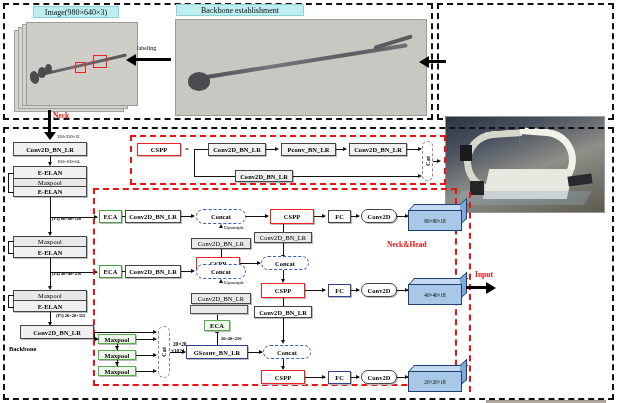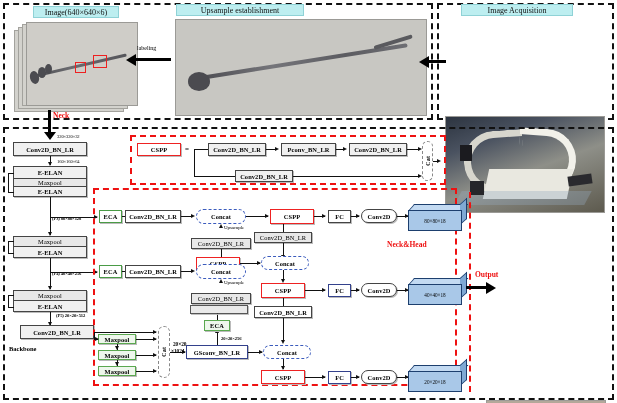--- a/index.html
+++ b/index.html
@@ -84,23 +84,23 @@
   .redbox{position:absolute;border:1px solid #ee2020;}
   .knob{position:absolute;background:#4b4b50;border-radius:50%;}
 </style>
 </head>
 <body>
 
 <div id="root">
 
   <div class="abs dashpanel" style="left:3px;top:3px;width:430px;height:117px;"></div>
 
-  <div class="abs chip" style="left:33px;top:6px;width:86px;">Image(640×640×6)</div>
-
-  <div class="abs chip" style="left:176px;top:4px;width:128px;">Upsample  establishment</div>
+  <div class="abs chip" style="left:33px;top:6px;width:86px;">Image(980×640×3)</div>
+
+  <div class="abs chip" style="left:176px;top:4px;width:128px;">Backbone  establishment</div>
 
   <div class="abs" style="left:14px;top:22px;width:130px;height:95px;">
     <div class="stackpage" style="left:0;top:8px;width:108px;height:80px;"></div>
     <div class="stackpage" style="left:4px;top:5px;width:108px;height:80px;"></div>
     <div class="stackpage" style="left:8px;top:2px;width:108px;height:80px;"></div>
     <div class="photo" style="left:12px;top:0px;width:110px;height:82px;background:#cfcdc8;">
       <div class="rebar" style="left:6px;top:52px;width:96px;height:3px;transform:rotate(-13deg);transform-origin:left center;background:linear-gradient(90deg,#4a4a4e,#6b6b70 40%,#55555a);"></div>
       <div class="knob" style="left:3px;top:48px;width:9px;height:13px;transform:rotate(-15deg);"></div>
       <div class="knob" style="left:11px;top:44px;width:8px;height:11px;"></div>
       <div class="knob" style="left:18px;top:41px;width:7px;height:10px;"></div>
@@ -113,21 +113,20 @@
   <div class="ln lnh thick" style="left:135px;top:58px;width:36px;height:3px;"></div>
   <div class="bigarrowL" style="left:126px;top:53.5px;"></div>
 
   <div class="abs photo" style="left:175px;top:19px;width:252px;height:97px;background:#c8c7c2;">
     <div class="rebar" style="left:24px;top:56px;width:210px;height:4px;transform:rotate(-9deg);transform-origin:left center;background:linear-gradient(90deg,#4d4d52,#75757a 35%,#5c5c61 70%,#6e6e73);"></div>
     <div class="knob" style="left:12px;top:52px;width:22px;height:19px;"></div>
     <div class="rebar" style="left:198px;top:26px;width:40px;height:4px;transform:rotate(-17deg);transform-origin:left center;"></div>
   </div>
 
   <div class="abs dashpanel" style="left:437px;top:3px;width:177px;height:117px;"></div>
-  <div class="abs chip" style="left:461px;top:4px;width:112px;">Image  Acquisition</div>
   <div class="abs photo" style="left:445px;top:19px;width:160px;height:97px;background:linear-gradient(160deg,#2c3440 0%,#4a5260 25%,#8e8f88 55%,#5d5a4e 100%);">
     <div class="abs" style="left:18px;top:14px;width:60px;height:62px;border:7px solid #d7d6cd;border-radius:60px 0 0 60px;border-right:none;transform:rotate(-4deg);"></div>
     <div class="abs" style="left:72px;top:12px;width:58px;height:62px;border:7px solid #f2f1ea;border-radius:0 60px 60px 0;border-left:none;transform:rotate(4deg);"></div>
     <div class="abs" style="left:40px;top:52px;width:84px;height:30px;background:#e9e8e0;transform:skewX(-12deg);"></div>
     <div class="abs" style="left:12px;top:74px;width:130px;height:14px;background:rgba(150,170,190,.35);transform:skewX(-28deg);"></div>
     <div class="abs" style="left:14px;top:28px;width:12px;height:16px;background:#1b1b1f;"></div>
     <div class="abs" style="left:24px;top:64px;width:14px;height:14px;background:#26262a;"></div>
     <div class="abs" style="left:122px;top:58px;width:24px;height:10px;background:#2a2a2e;transform:rotate(-8deg);"></div>
   </div>
 
@@ -368,21 +367,21 @@
     <div class="side"></div>
     <div class="face">40×40×18</div>
   </div>
   <div class="cube" style="left:408px;top:365px;">
     <div class="top"></div>
     <div class="side"></div>
     <div class="face">20×20×18</div>
   </div>
 
   <div class="abs" style="left:469px;top:192px;width:0;height:200px;border-left:2px dashed #ee1111;"></div>
-  <div class="redlabel" style="left:475px;top:270px;">Output</div>
+  <div class="redlabel" style="left:475px;top:270px;">Input</div>
   <div class="ln lnh thick" style="left:466px;top:286px;width:22px;height:3px;"></div>
   <div class="bigarrowR" style="left:486px;top:281.5px;"></div>
 
   <div class="abs photo" style="left:486px;top:206px;width:120px;height:48px;background:linear-gradient(180deg,#b3a89a,#988c7c);">
     
     
     
   </div>
 
 </div>

